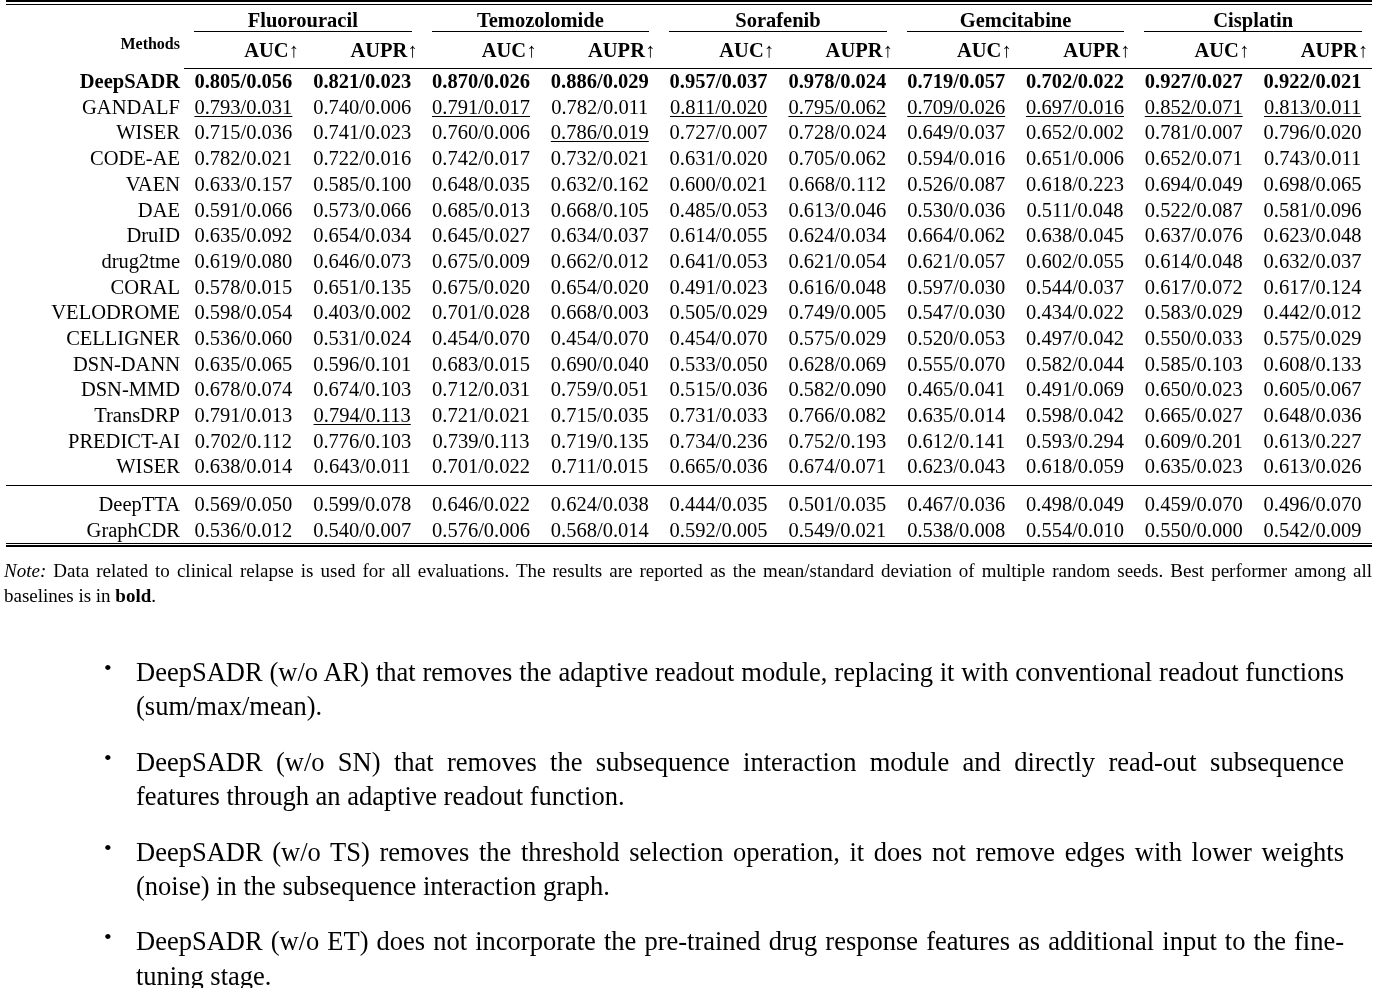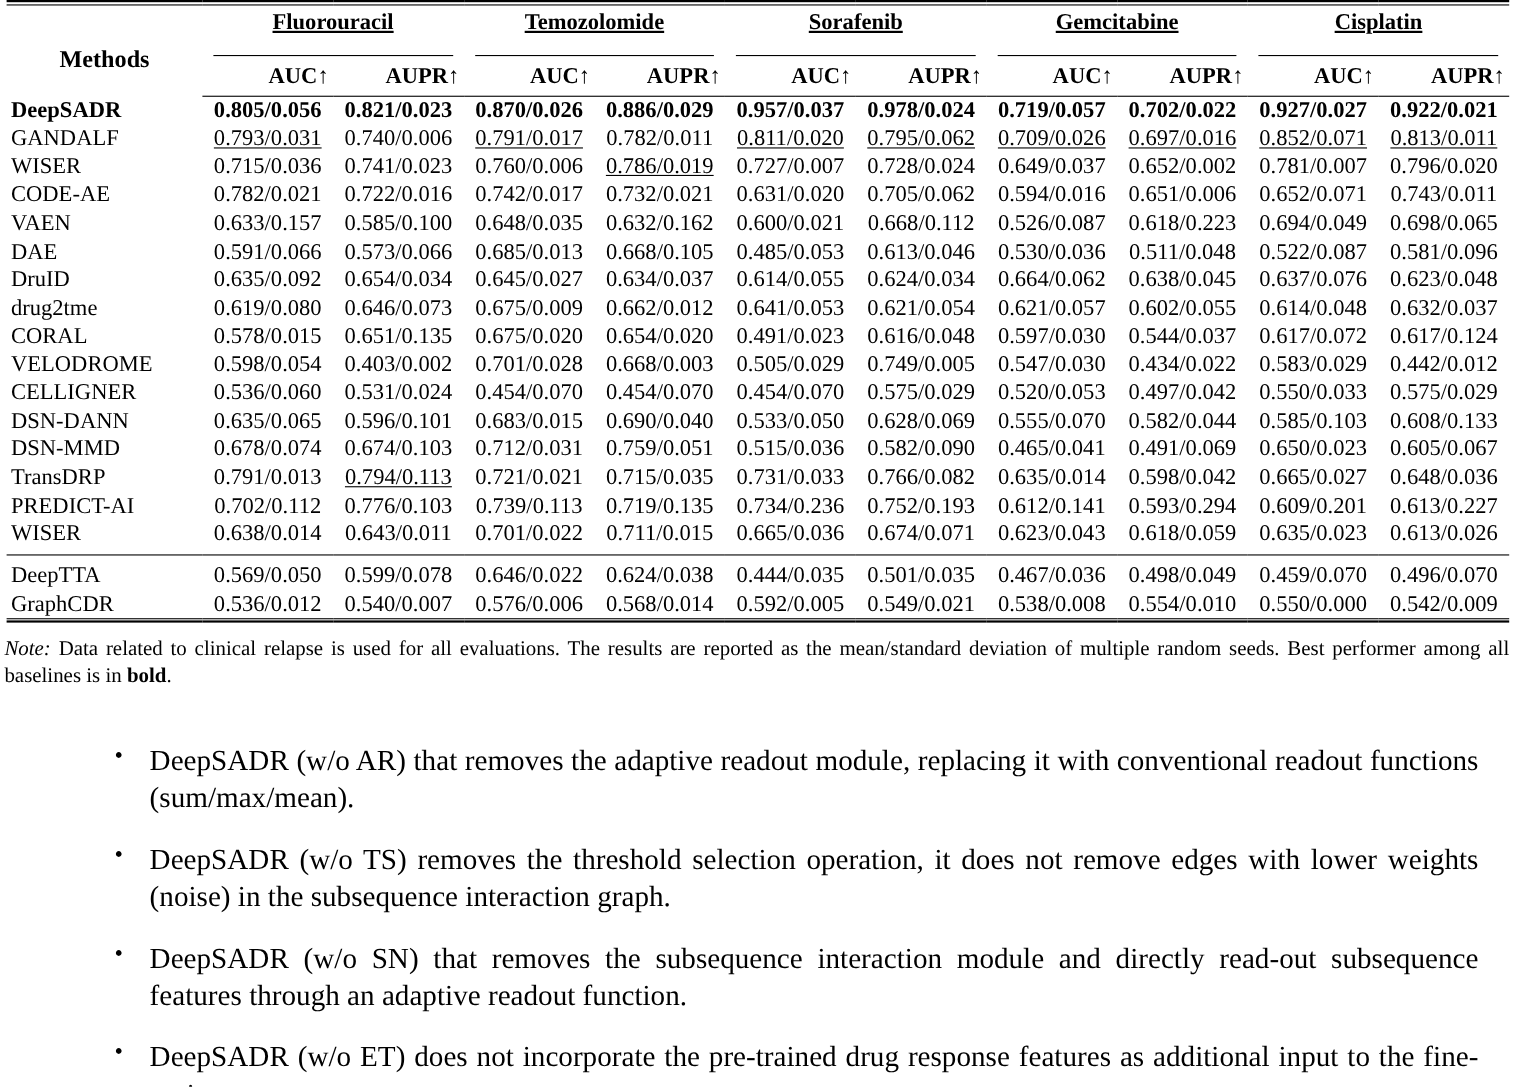--- a/index.html
+++ b/index.html
@@ -51,57 +51,56 @@
     height: 3px;
   }
   .rule-bottom {
     border-top: 1.1px solid #000;
     border-bottom: 2.4px solid #000;
     height: 3px;
   }
 
   th.method-head {
     font-weight: bold;
-    text-align: center;
+    text-align: right;
     vertical-align: middle;
     padding: 22px 4px 6px 4px;
-    font-size: 22px;
+    font-size: 16px;
   }
 
   th.drug-head {
     font-weight: bold;
     text-align: center;
     padding: 5px 4px 3px 4px;
     font-size: 20.5px;
     white-space: nowrap;
   }
   th.drug-head .drug-inner {
     display: block;
     border-bottom: 1.1px solid #000;
-    padding-bottom: 20px;
+    padding-bottom: 1px;
     margin: 0 6px;
-    text-decoration: underline;
   }
 
   th.metric-head {
     font-weight: bold;
     text-align: center;
     padding: 5px 4px 7px 4px;
     font-size: 20.5px;
     white-space: nowrap;
   }
 
   tr.head-sep th,
   tr.head-sep td {
     border-bottom: 1.1px solid #000;
     text-align: right;
   }
 
   td.method-cell {
-    text-align: left;
+    text-align: right;
     padding: 2.6px 4px;
     white-space: nowrap;
     font-size: 20.5px;
   }
   td.val {
     text-align: center;
     padding: 2.6px 2px;
     white-space: nowrap;
     font-size: 20.5px;
     font-variant-numeric: lining-nums;
@@ -468,18 +467,18 @@
       </tfoot>
     </table>
   </div>
 
   <p class="note">
     <span class="note-label">Note:</span><span> Data related to clinical relapse is used for all evaluations. The results are reported as the mean/standard deviation of multiple random seeds. Best performer among all baselines is in </span><b>bold</b><span>.</span>
   </p>
 
   <ul class="bullets" id="bullet-list">
       <li>DeepSADR (w/o AR) that removes the adaptive readout module, replacing it with conventional readout functions (sum/max/mean).</li>
+      <li>DeepSADR (w/o SN) that removes the subsequence interaction module and directly read-out subsequence features through an adaptive readout function.</li>
       <li>DeepSADR (w/o TS) removes the threshold selection operation, it does not remove edges with lower weights (noise) in the subsequence interaction graph.</li>
-      <li>DeepSADR (w/o SN) that removes the subsequence interaction module and directly read-out subsequence features through an adaptive readout function.</li>
       <li>DeepSADR (w/o ET) does not incorporate the pre-trained drug response features as additional input to the fine-tuning stage.</li>
     </ul>
 
 </div>
 
 </body></html>

